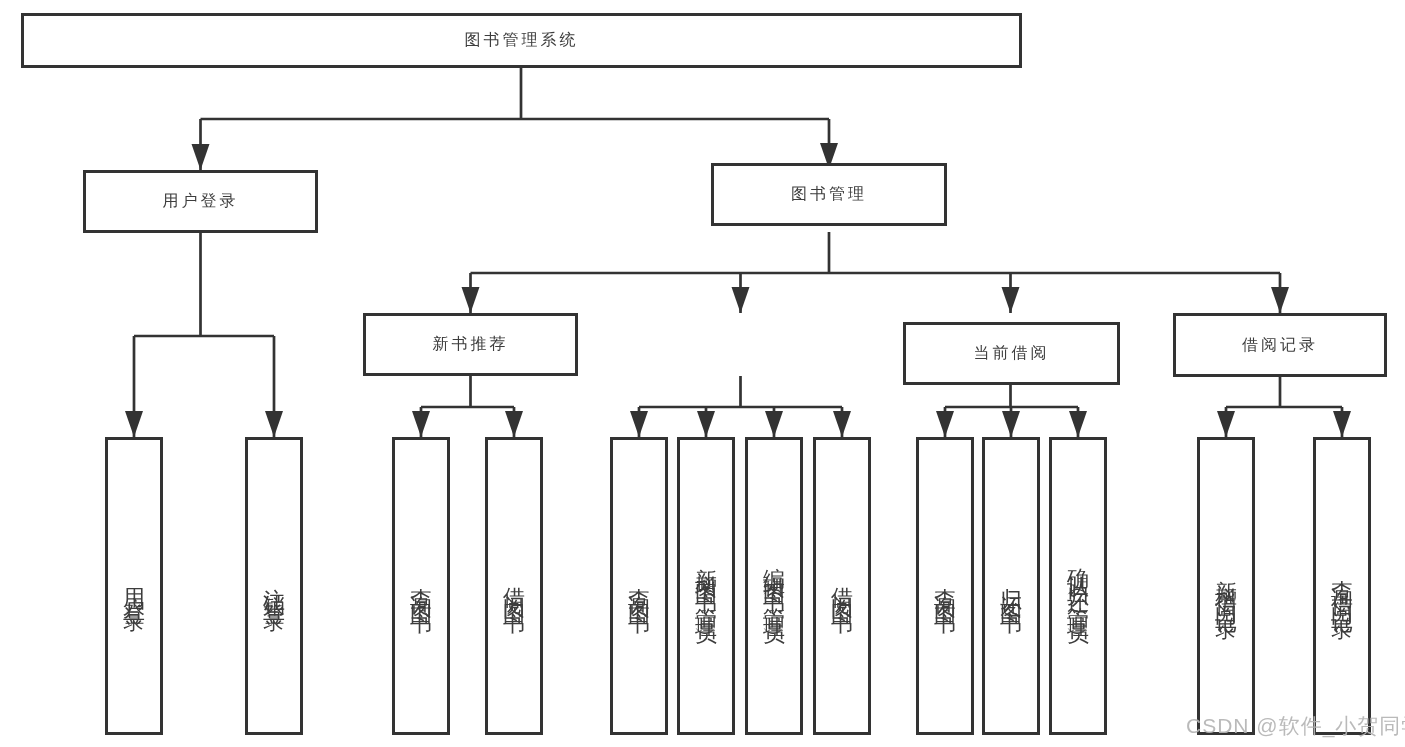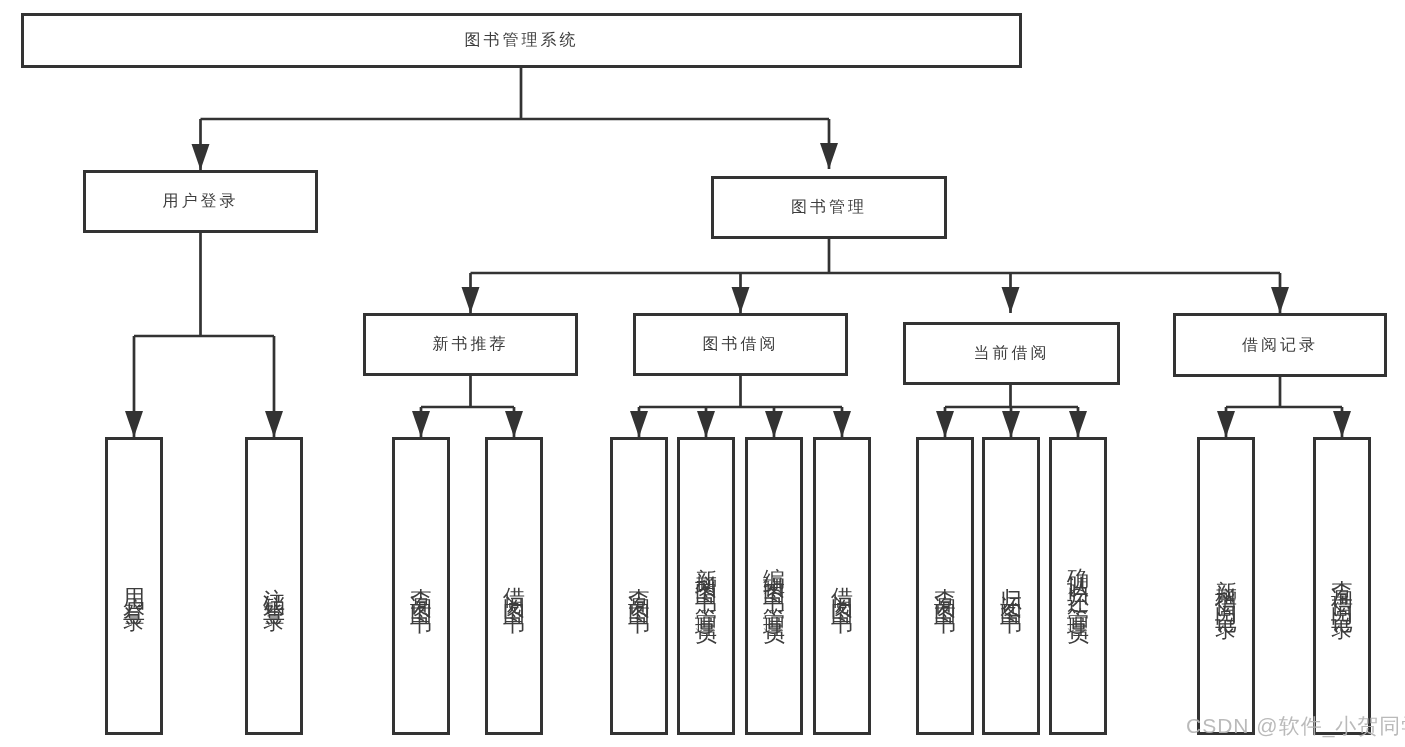--- a/index.html
+++ b/index.html
@@ -69,24 +69,23 @@
 
       <path d="M1280 377 V407 M1226 407 H1342"></path>
       <line x1="1226" y1="407" x2="1226" y2="437" marker-end="url(#ah)"></line>
       <line x1="1342" y1="407" x2="1342" y2="437" marker-end="url(#ah)"></line>
     </g>
   </svg>
 
   <div class="hbox" style="left:21px; top:13px; width:1001px; height:55px;">图书管理系统</div>
 
   <div class="hbox" style="left:83px; top:170px; width:235px; height:63px;">用户登录</div>
-  <div class="hbox" style="left:711px; top:176px; width:236px; height:63px;">图书管理</div>
+  <div class="hbox" style="left:711px; top:163px; width:236px; height:63px;">图书管理</div>
 
   <div class="hbox" style="left:363px; top:313px; width:215px; height:63px;">新书推荐</div>
-  <div class="hbox" style="left:633px; top:313px; width:215px; height:63px;">图书借阅</div>
   <div class="hbox" style="left:903px; top:313px; width:217px; height:63px;margin-top:9px;">当前借阅</div>
   <div class="hbox" style="left:1173px; top:313px; width:214px; height:64px;">借阅记录</div>
 
   <div class="vbox" style="left:105px;">用户登录</div>
   <div class="vbox" style="left:245px;">注销登录</div>
 
   <div class="vbox" style="left:392px;">查询图书</div>
   <div class="vbox" style="left:485px;">借阅图书</div>
 
   <div class="vbox" style="left:610px;">查询图书</div>

